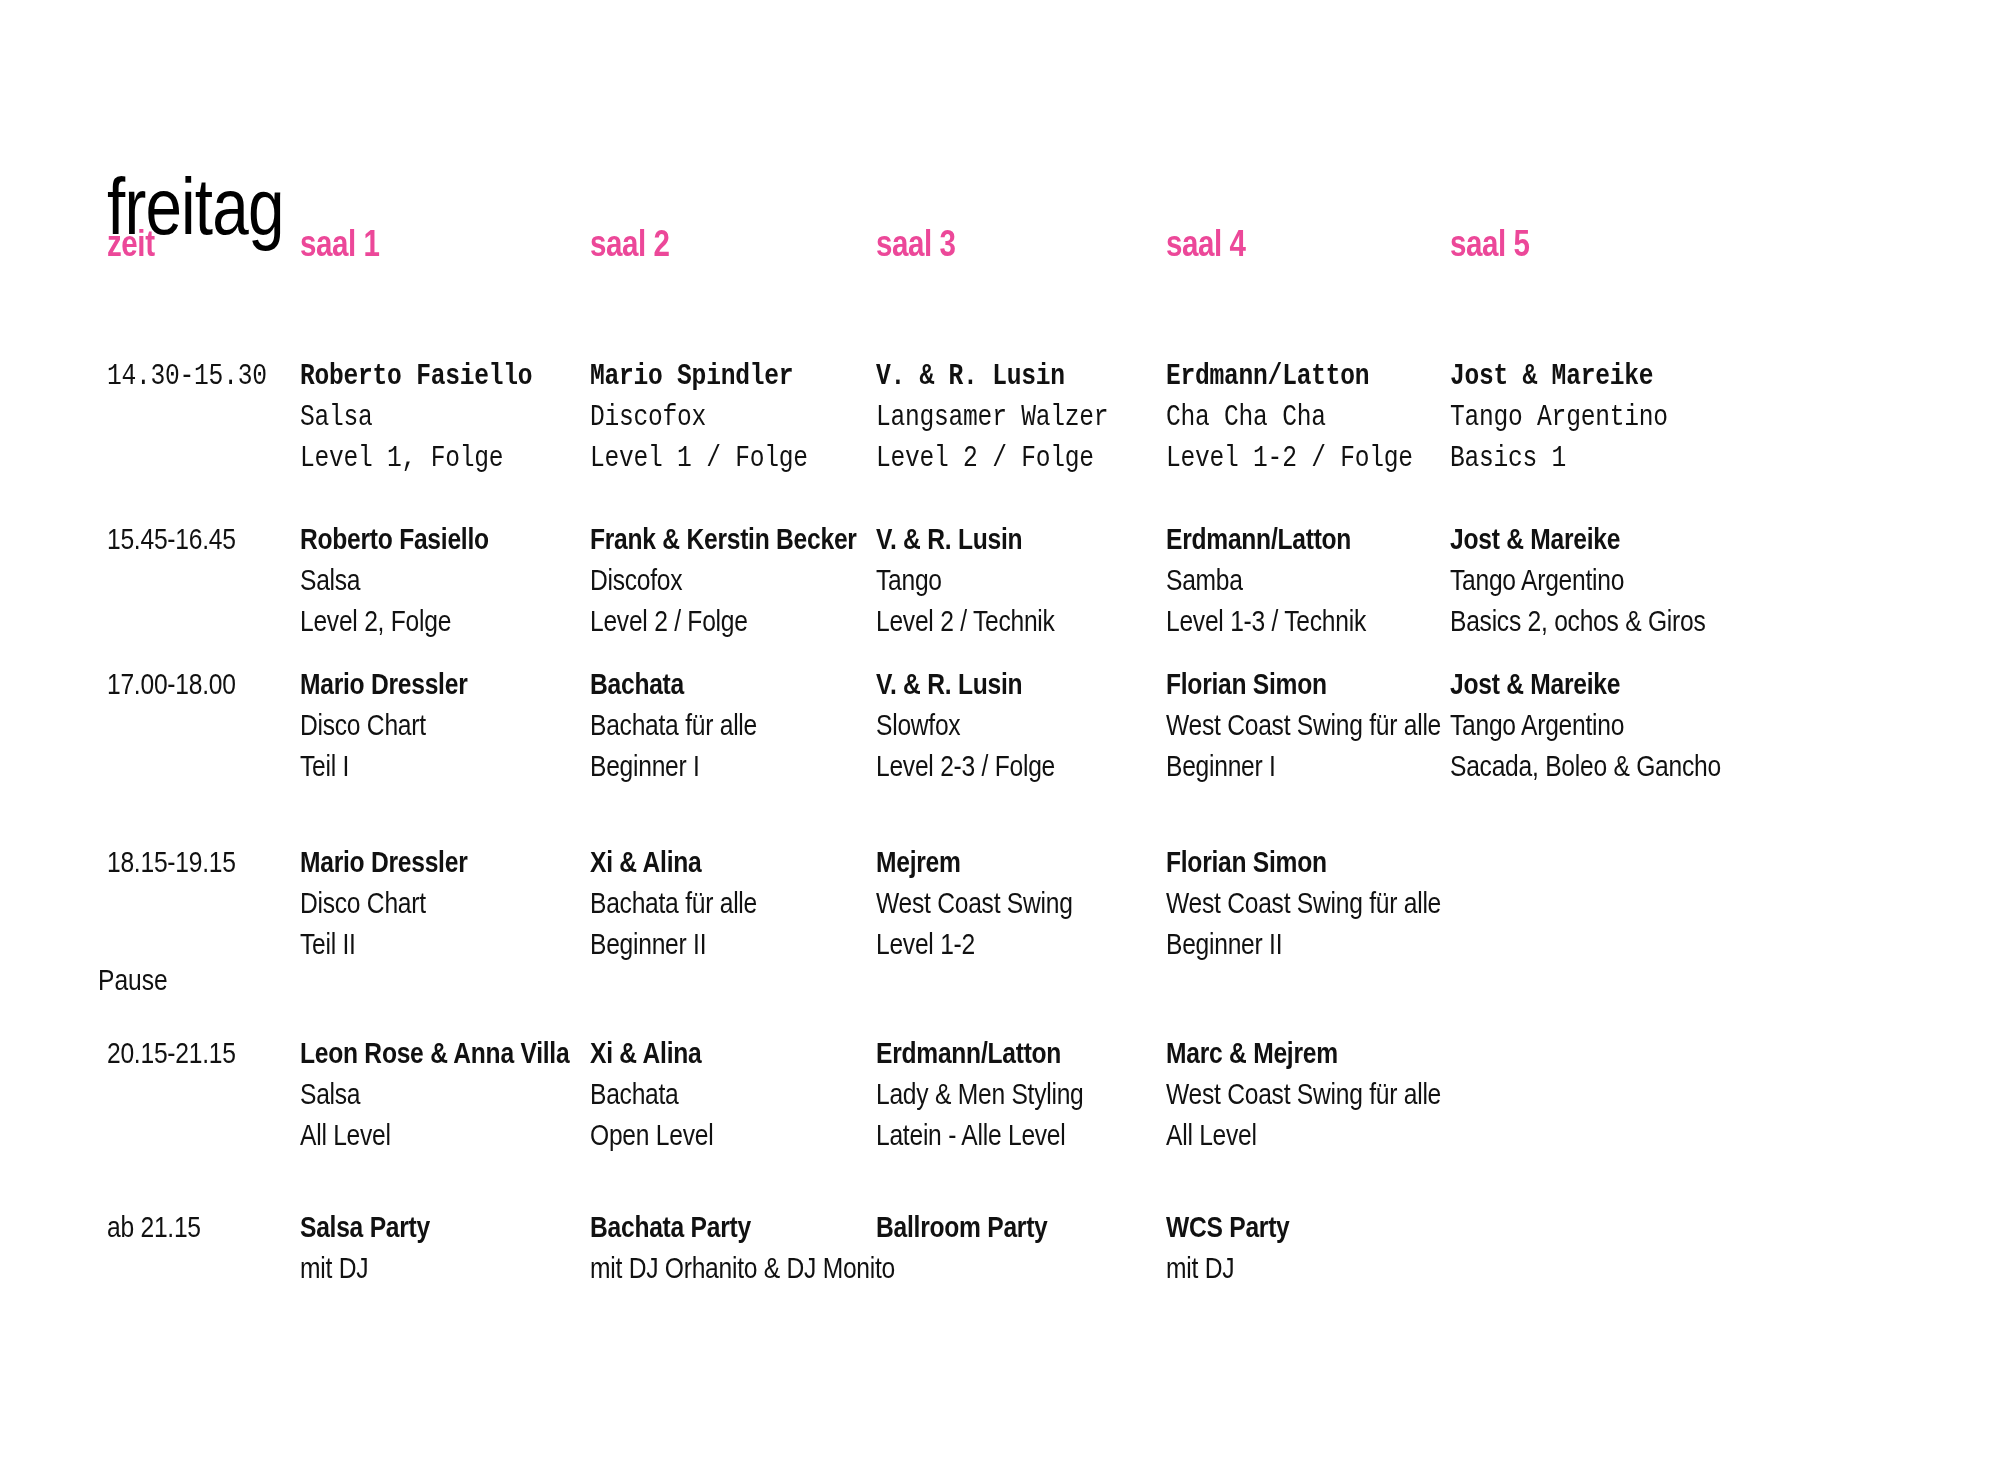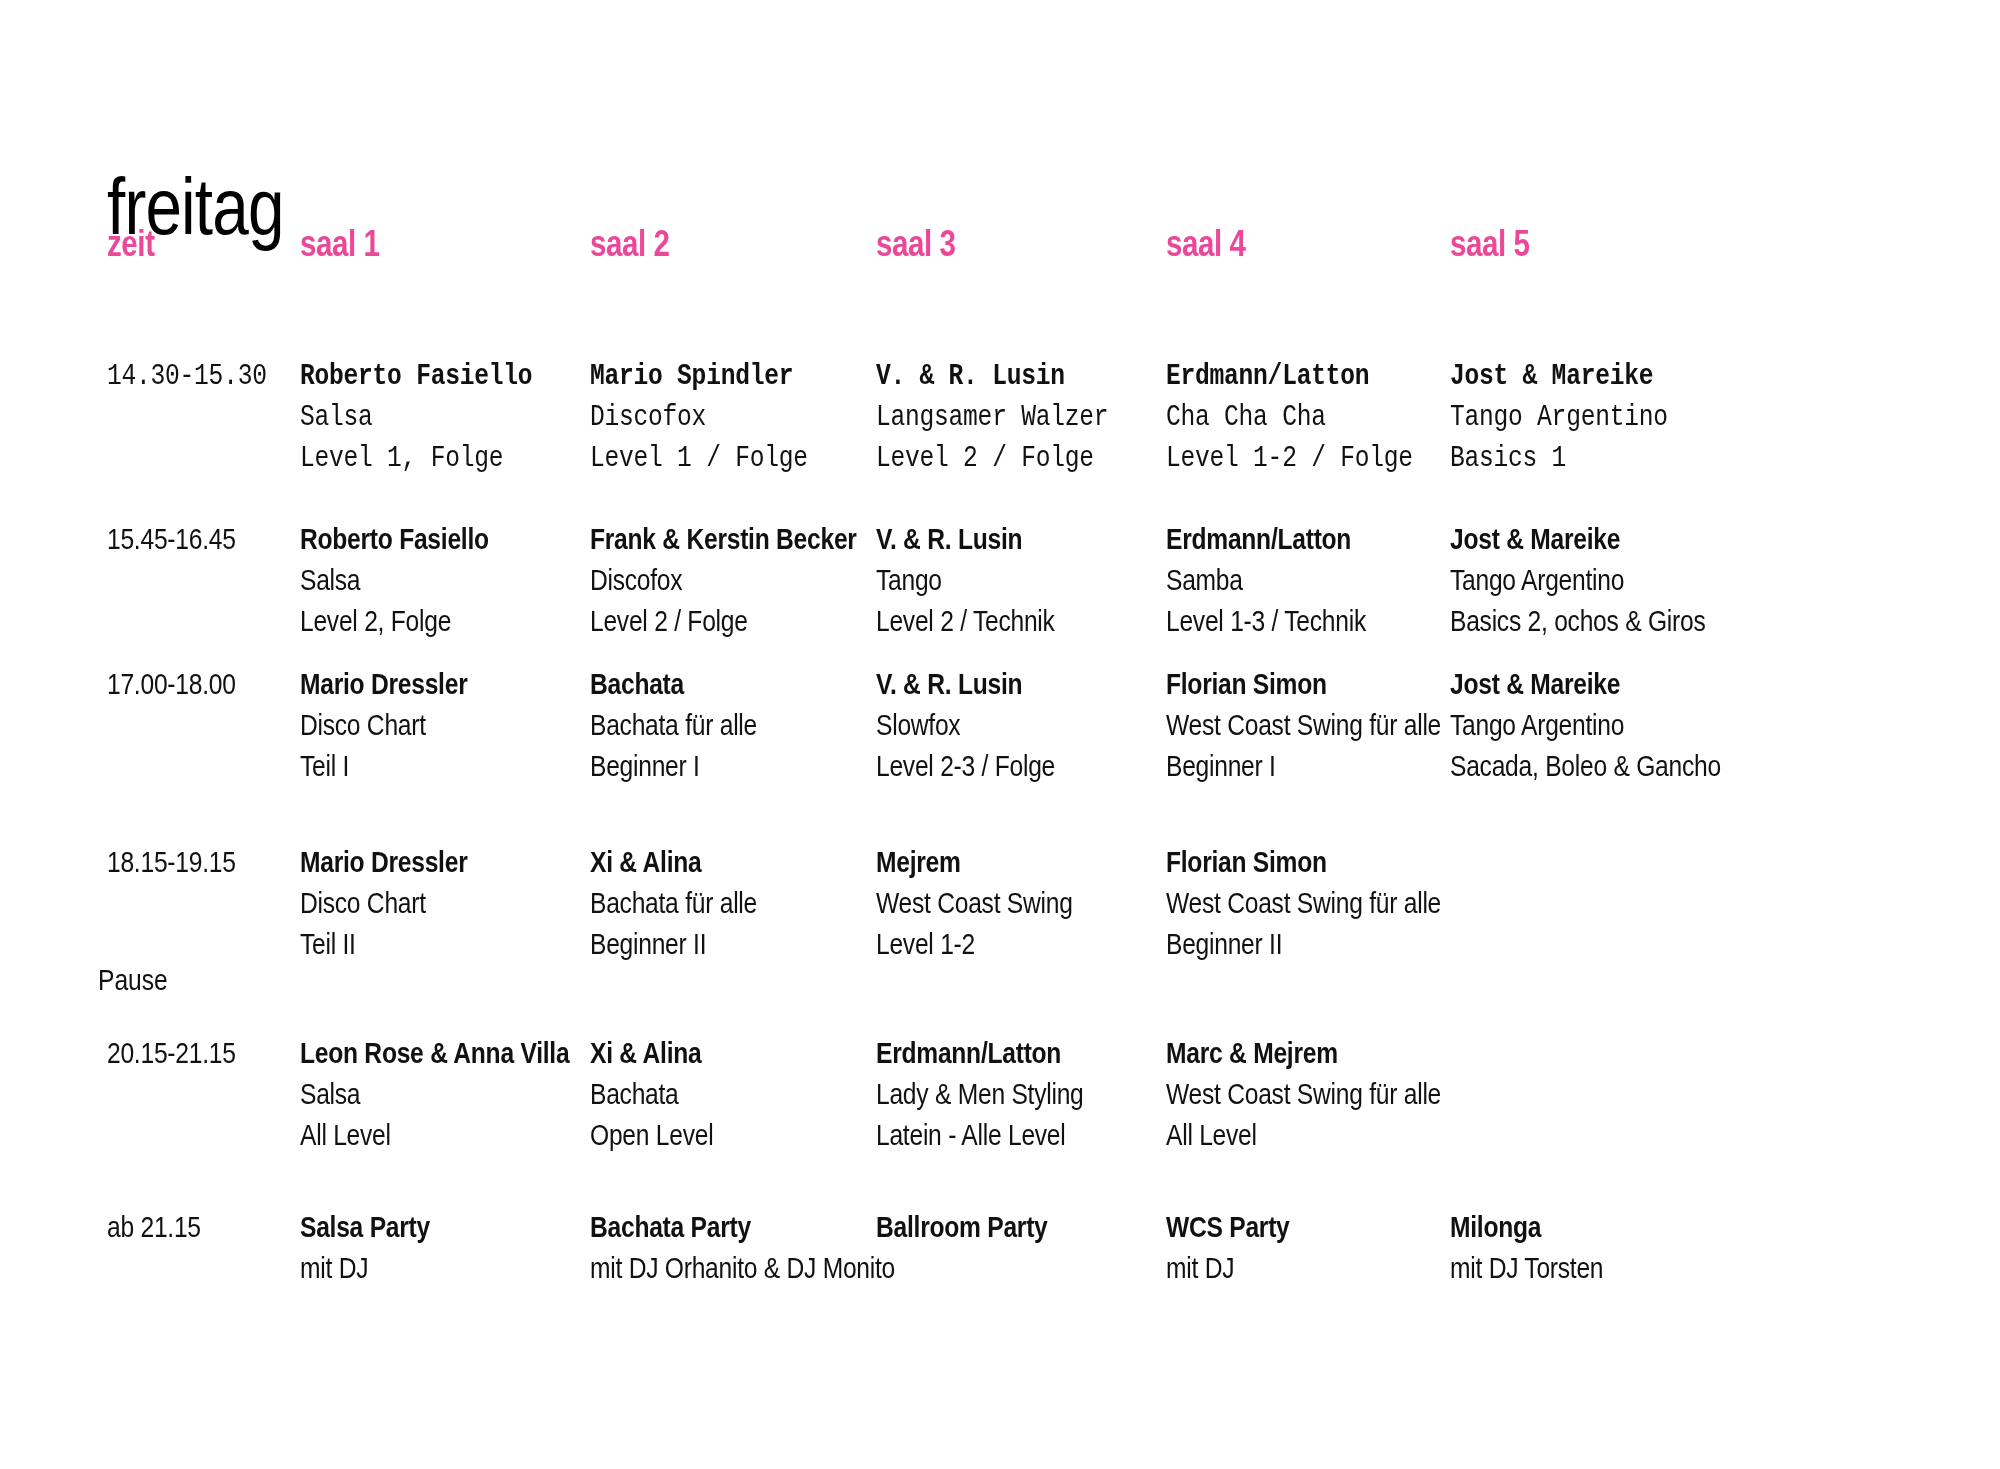--- a/index.html
+++ b/index.html
@@ -271,20 +271,15 @@
     <div class="cell">
       <div class="line name cx">Ballroom Party</div>
       <div class="line cx"></div>
       <div class="line cx"></div>
     </div>
     <div class="cell">
       <div class="line name cx">WCS Party</div>
       <div class="line cx">mit DJ</div>
       <div class="line cx"></div>
     </div>
-    <div class="cell">
-      <div class="line name cx">Milonga</div>
-      <div class="line cx">mit DJ Torsten</div>
-      <div class="line cx"></div>
-    </div>
   </div>
 
 </div>
 
 </body></html>

